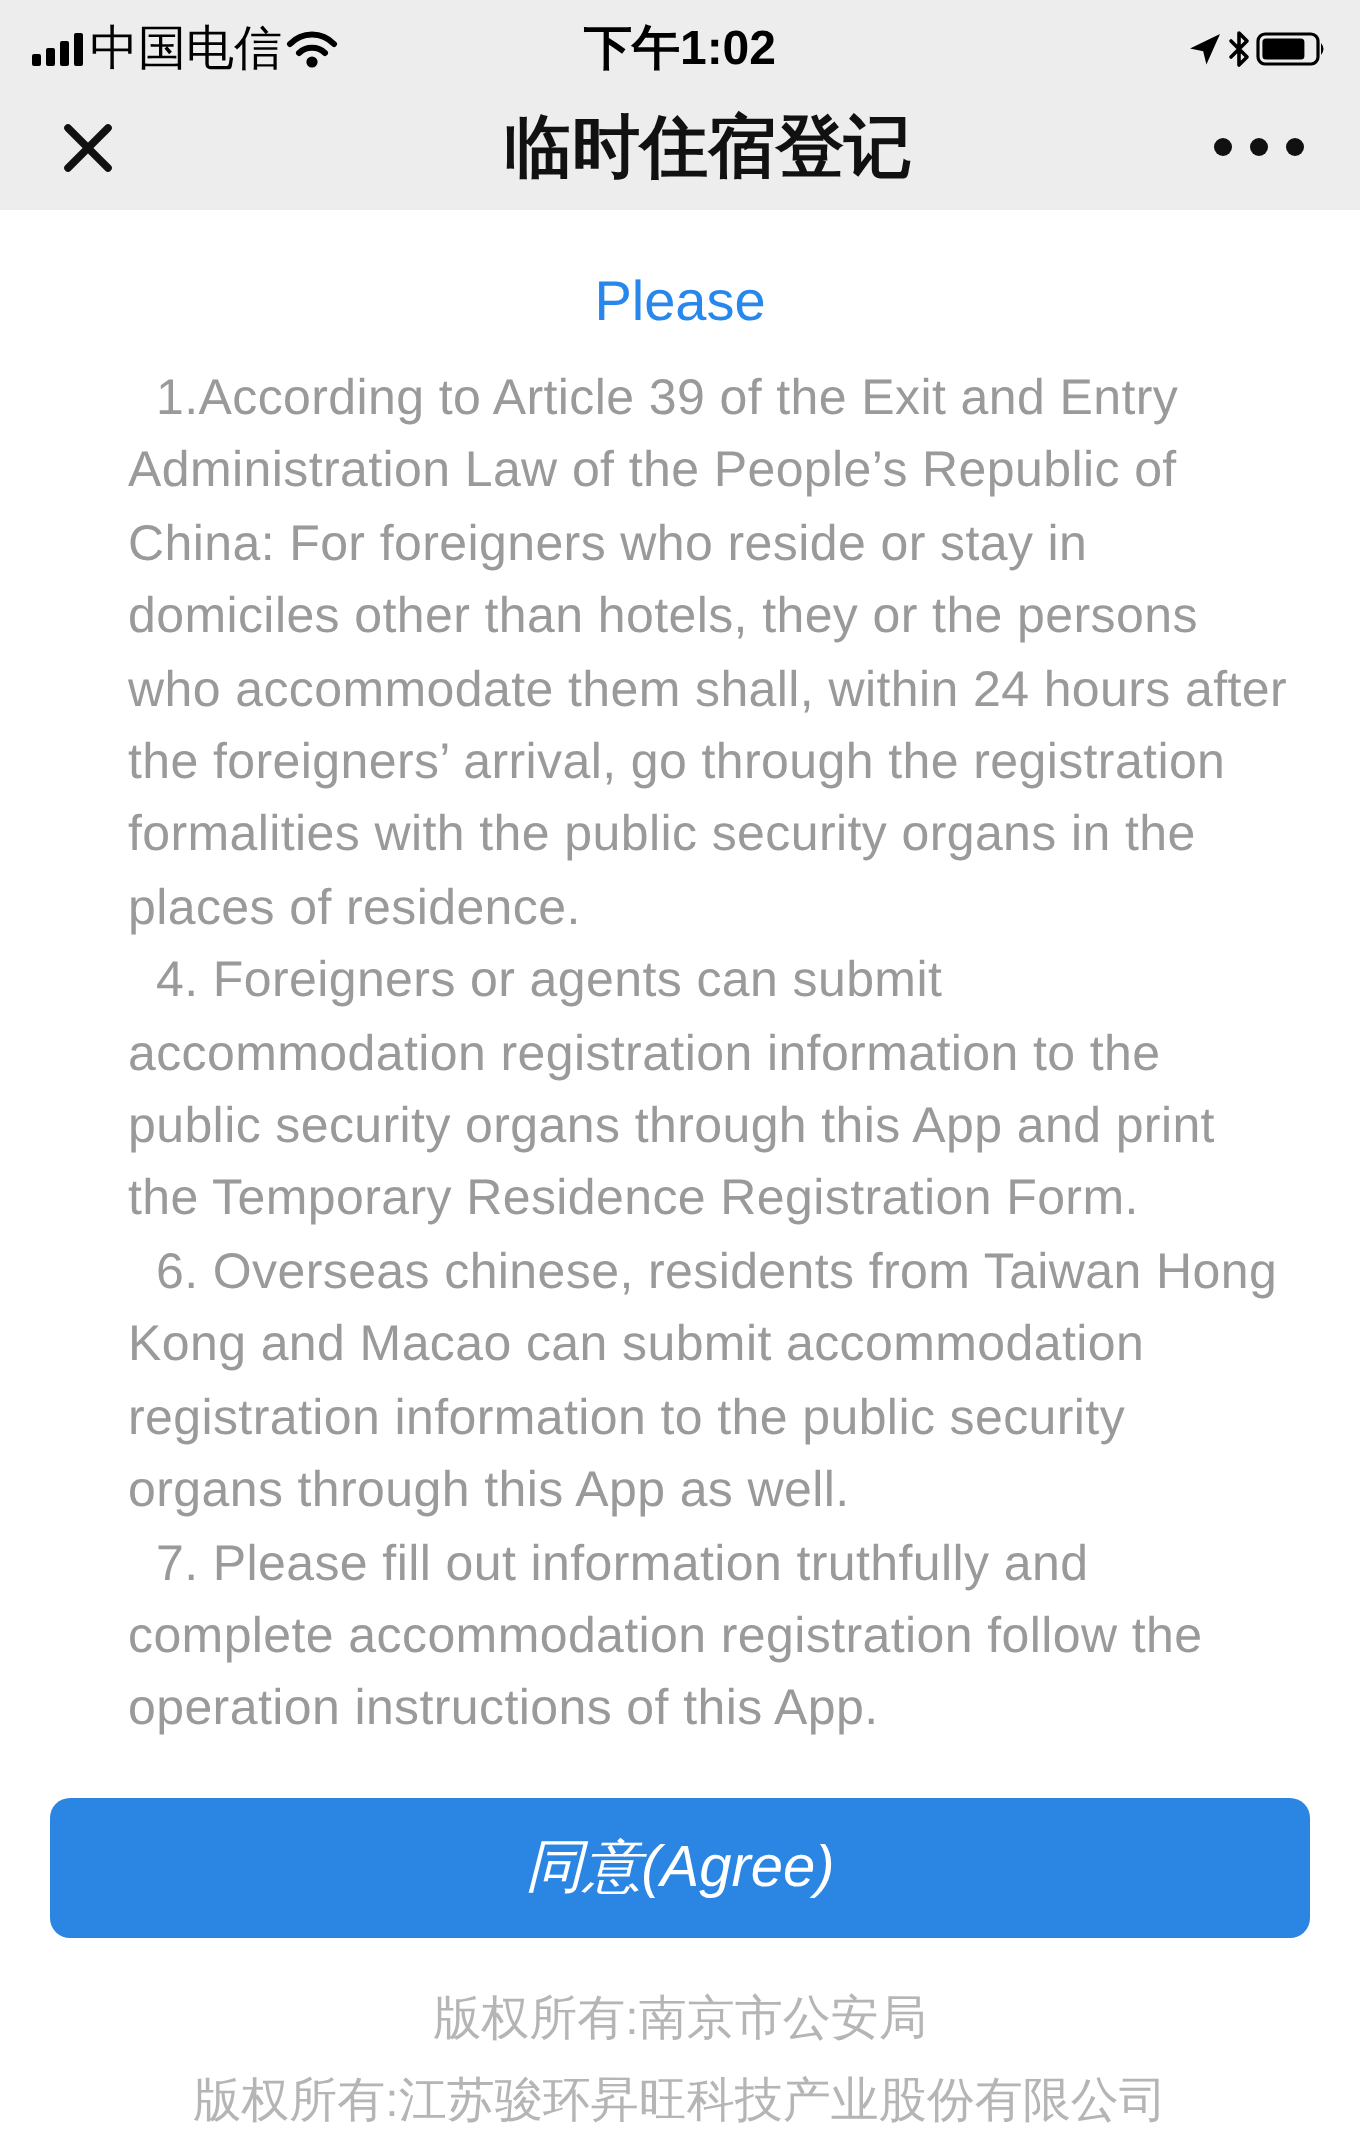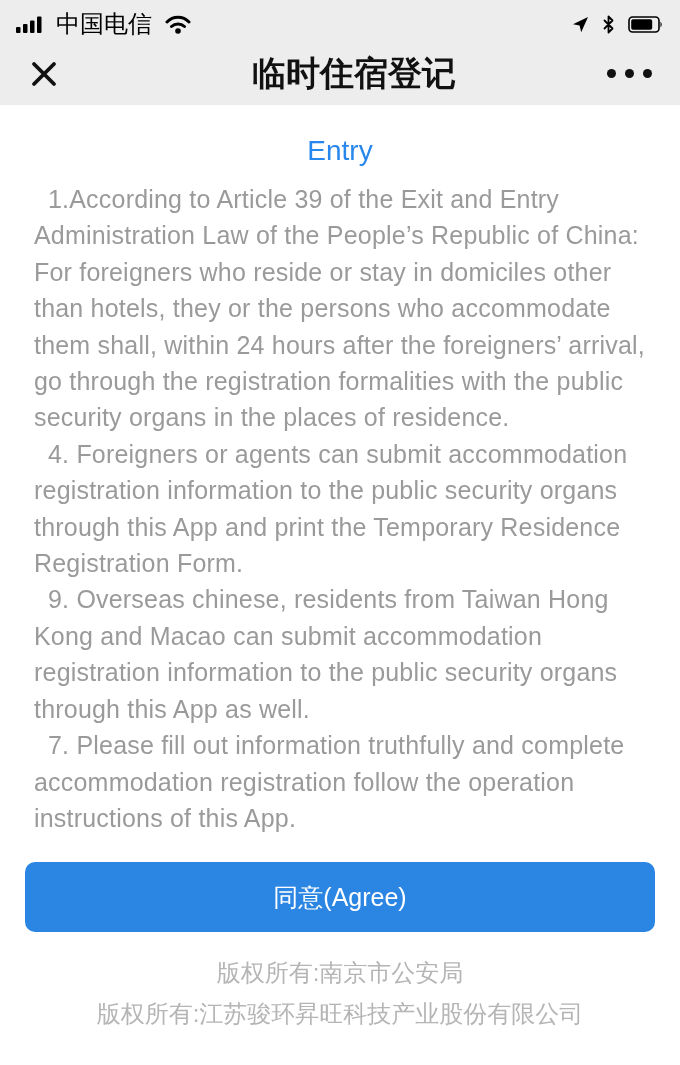--- a/index.html
+++ b/index.html
@@ -17,21 +17,21 @@
     --footer-text: #b5b5b5;
   }
 
   
   .status-bar {
     height: 42px; background: var(--header-bg);
     display: flex; align-items: center; justify-content: space-between;
     padding: 6px 16px 0 16px;
     font-size: 24px; color: #000;
   }
-  .status-left, .status-right { display: flex; align-items: center; gap: 13px; }
+  .status-left, .status-right { display: flex; align-items: center; gap: 2px; }
   .status-center {
     position: absolute; left: 0; right: 0; top: 8px;
     text-align: center; font-weight: bold; font-size: 24px; pointer-events: none;
   }
   .carrier { font-size: 24px; }
 
   
   .nav-bar {
     height: 63px; background: var(--header-bg);
     display: flex; align-items: center; position: relative;
@@ -49,29 +49,30 @@
   .more-btn i { width: 9px; height: 9px; border-radius: 50%; background: #111; display: block; }
 
   
   .content { padding: 0 34px; }
   .notice-title {
     margin: 30px 0 14px 0; text-align: center;
     color: var(--accent); font-size: 28px; font-weight: 400;
   }
   .notice-body p {
     font-size: 25px; line-height: 36.4px; color: var(--body-text);
-    text-indent: 14px; letter-spacing: 0.2px;
+    text-indent: 14px; letter-spacing: 0.2px; margin-left: 30px;
   }
 
   
   .agree-btn {
     display: block; margin: 26px 25px 0 25px; width: 630px; height: 70px;
-    background: var(--btn); color: #ffffff; font-size: 25px;
+    background: var(--btn); color: #ffffff; font-size: 29px;
     border: none; border-radius: 10px; cursor: pointer;
     font-family: inherit;
+    font-style: italic;
   }
 
   
   .footer {
     margin-top: 20px; text-align: center;
     color: var(--footer-text); font-size: 24px; line-height: 41px;
   }
 
   svg { display: block; }
 </style>
@@ -90,20 +91,21 @@
     </span>
     <span class="carrier">中国电信</span>
     <span>
       <svg width="26" height="19" viewBox="0 0 26 19">
         <path d="M2 7 A15 15 0 0 1 24 7" fill="none" stroke="#000" stroke-width="3" stroke-linecap="round"></path>
         <path d="M6.5 11.5 A9.5 9.5 0 0 1 19.5 11.5" fill="none" stroke="#000" stroke-width="3" stroke-linecap="round"></path>
         <circle cx="13" cy="16" r="2.8" fill="#000"></circle>
       </svg>
     </span>
   </div>
+  <div class="status-center">下午1:02</div>
   <div class="status-right">
     <span>
       <svg width="17" height="17" viewBox="0 0 17 17" fill="#000">
         <path d="M16 1 L1 8.2 L7.6 9.6 L9.2 16.2 Z"></path>
       </svg>
     </span>
     <span>
       <svg width="13" height="19" viewBox="0 0 13 19">
         <path d="M2.5 5.5 L10.5 13.5 L6.5 17.5 L6.5 1.5 L10.5 5.5 L2.5 13.5" fill="none" stroke="#000" stroke-width="1.8" stroke-linejoin="round" stroke-linecap="round"></path>
       </svg>
@@ -130,25 +132,25 @@
   <button class="more-btn">
     <span style="display:flex;gap:9px">
       <i></i>
         <i></i>
         <i></i>
     </span>
   </button>
 </div>
 
 <div class="content">
-  <div class="notice-title">Entry</div>
+  <div class="notice-title">Please</div>
   <div class="notice-body">
     <p>1.According to Article 39 of the Exit and Entry Administration Law of the People’s Republic of China: For foreigners who reside or stay in domiciles other than hotels, they or the persons who accommodate them shall, within 24 hours after the foreigners’ arrival, go through the registration formalities with the public security organs in the places of residence.</p>
     <p>4. Foreigners or agents can submit accommodation registration information to the public security organs through this App and print the Temporary Residence Registration Form.</p>
-    <p>9. Overseas chinese, residents from Taiwan Hong Kong and Macao can submit accommodation registration information to the public security organs through this App as well.</p>
+    <p>6. Overseas chinese, residents from Taiwan Hong Kong and Macao can submit accommodation registration information to the public security organs through this App as well.</p>
     <p>7. Please fill out information truthfully and complete accommodation registration follow the operation instructions of this App.</p>
   </div>
 </div>
 
 <button class="agree-btn">同意(Agree)</button>
 
 <div class="footer">
   <div>版权所有:南京市公安局</div>
   <div>版权所有:江苏骏环昇旺科技产业股份有限公司</div>
 </div>

